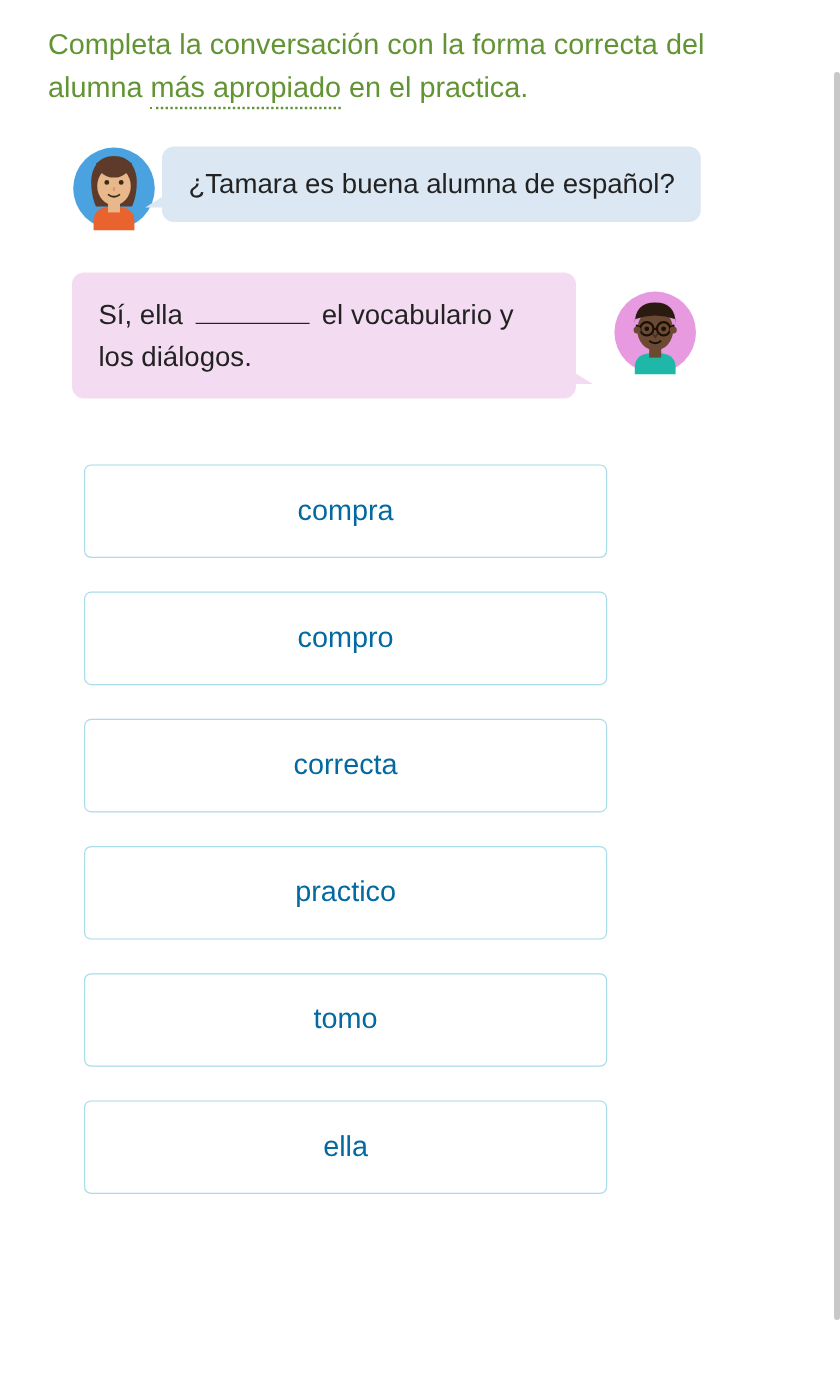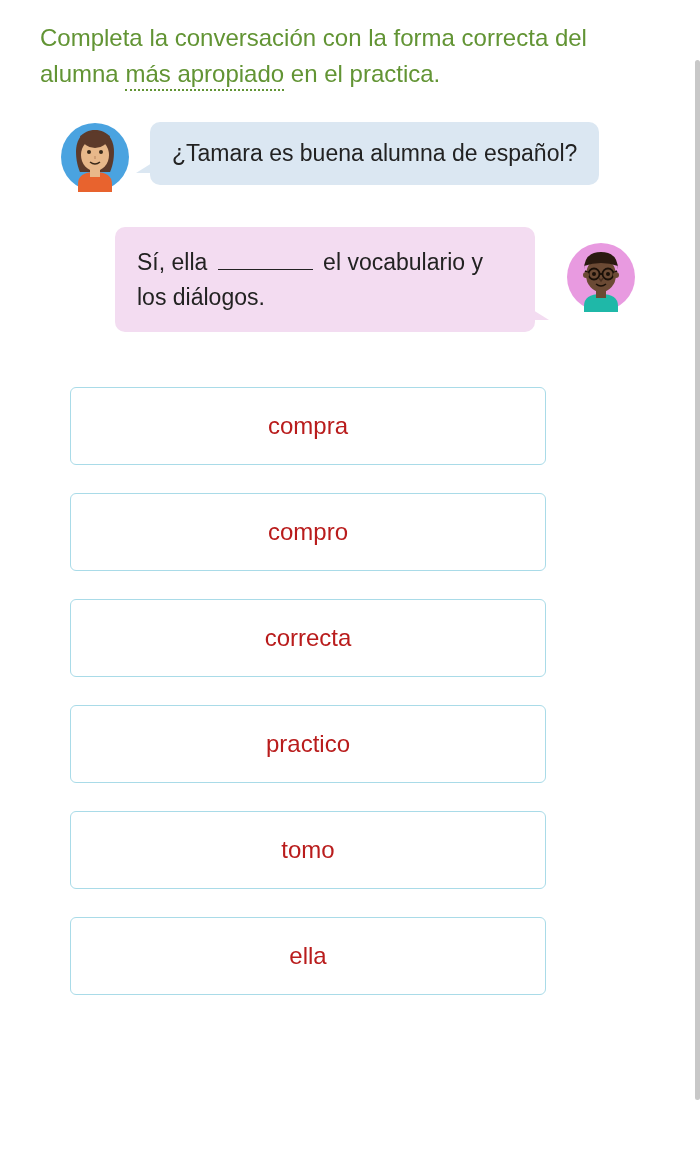--- a/index.html
+++ b/index.html
@@ -21,29 +21,28 @@
       border-bottom: 2px dotted #629434;
       padding-bottom: 2px;
       margin-top: 11px;
     }
     .conversation {
       padding: 10px 0 20px 60px;
     }
     .row-left {
       display: flex;
       align-items: flex-start;
-      gap: 20px;
+      gap: 5px;
       margin-bottom: 35px;
     }
     .row-right {
       display: flex;
       align-items: flex-start;
       gap: 31px;
       justify-content: flex-start;
-      margin-left: 55px;
       margin-bottom: 35px;
     }
     .avatar {
       width: 70px;
       height: 70px;
       flex-shrink: 0;
     }
     .avatar-right { margin-top: 15px; }
     .bubble-left {
       background: #dbe7f2;
@@ -93,26 +92,26 @@
       vertical-align: baseline;
       margin: 0 4px;
     }
     .options {
       padding: 0 60px 0 70px;
     }
     .option {
       border: 1.5px solid #a9dbe8;
       border-radius: 6px;
       background: #fff;
-      color: #b91c1c;
+      color: #0369a1;
       font-size: 24px;
       text-align: center;
       padding: 24px 0;
       margin-bottom: 28px;
-      width: 476px;
+      width: 436px;
       cursor: pointer;
       font-family: inherit;
     }
     .scroll-indicator {
       position: absolute;
       right: 0;
       top: 60px;
       width: 5px;
       height: 1040px;
       background: #c8c8c8;

